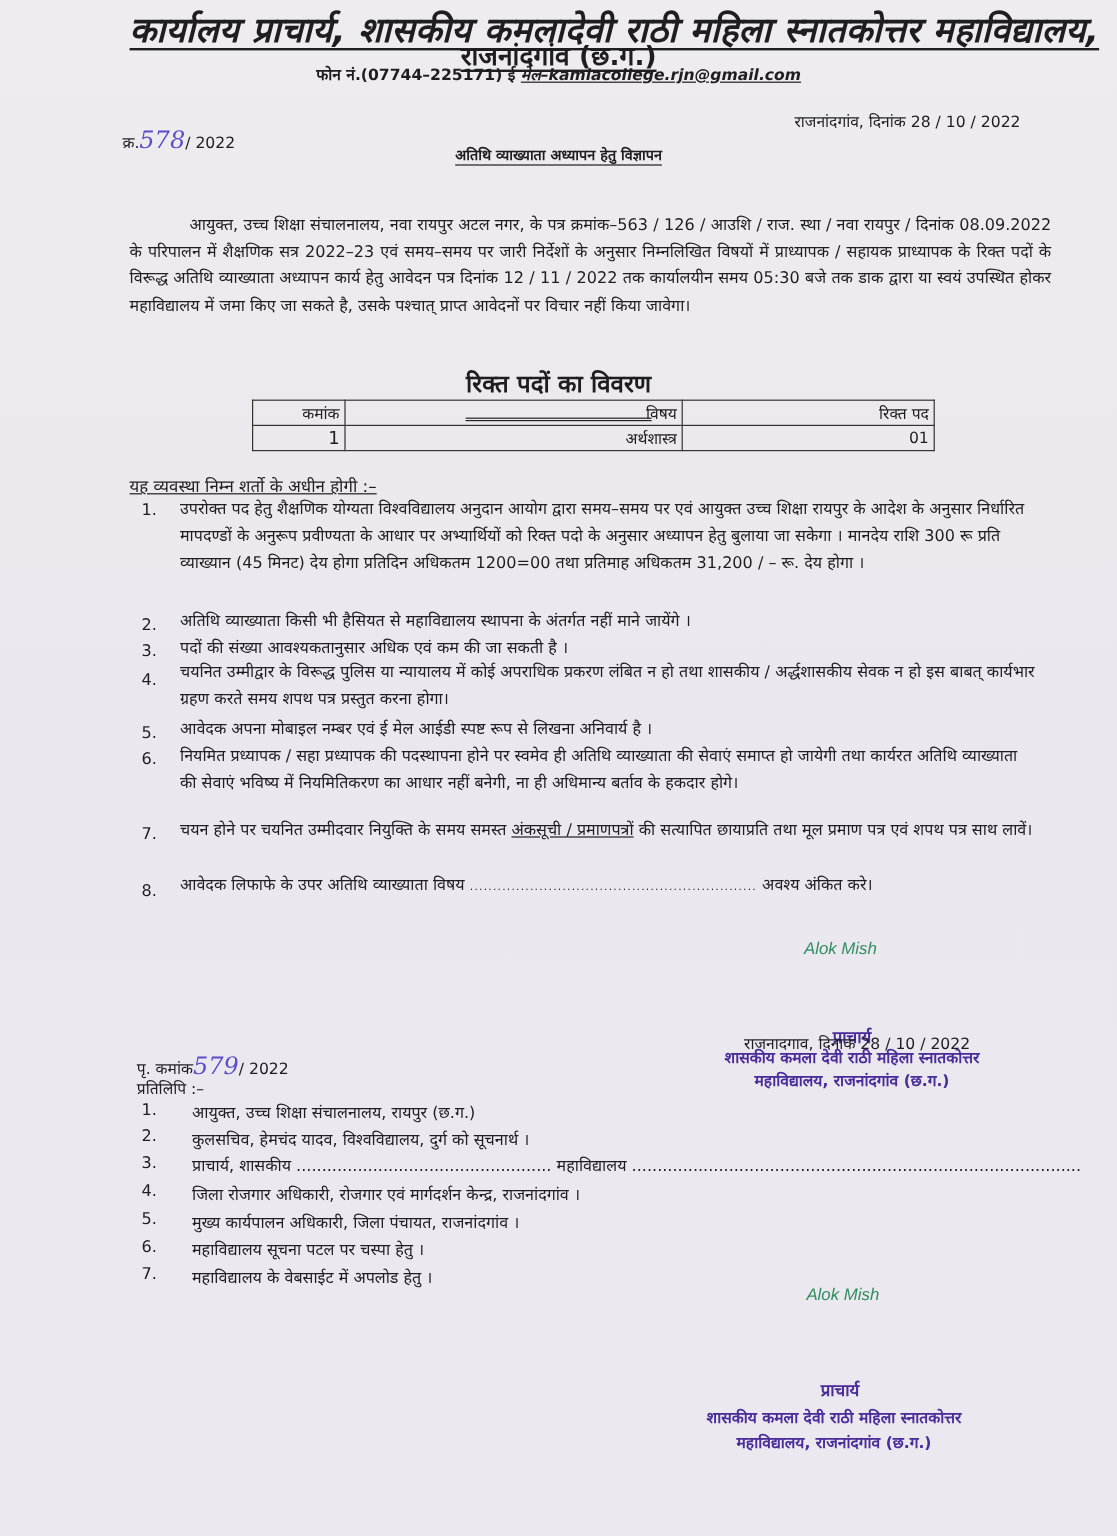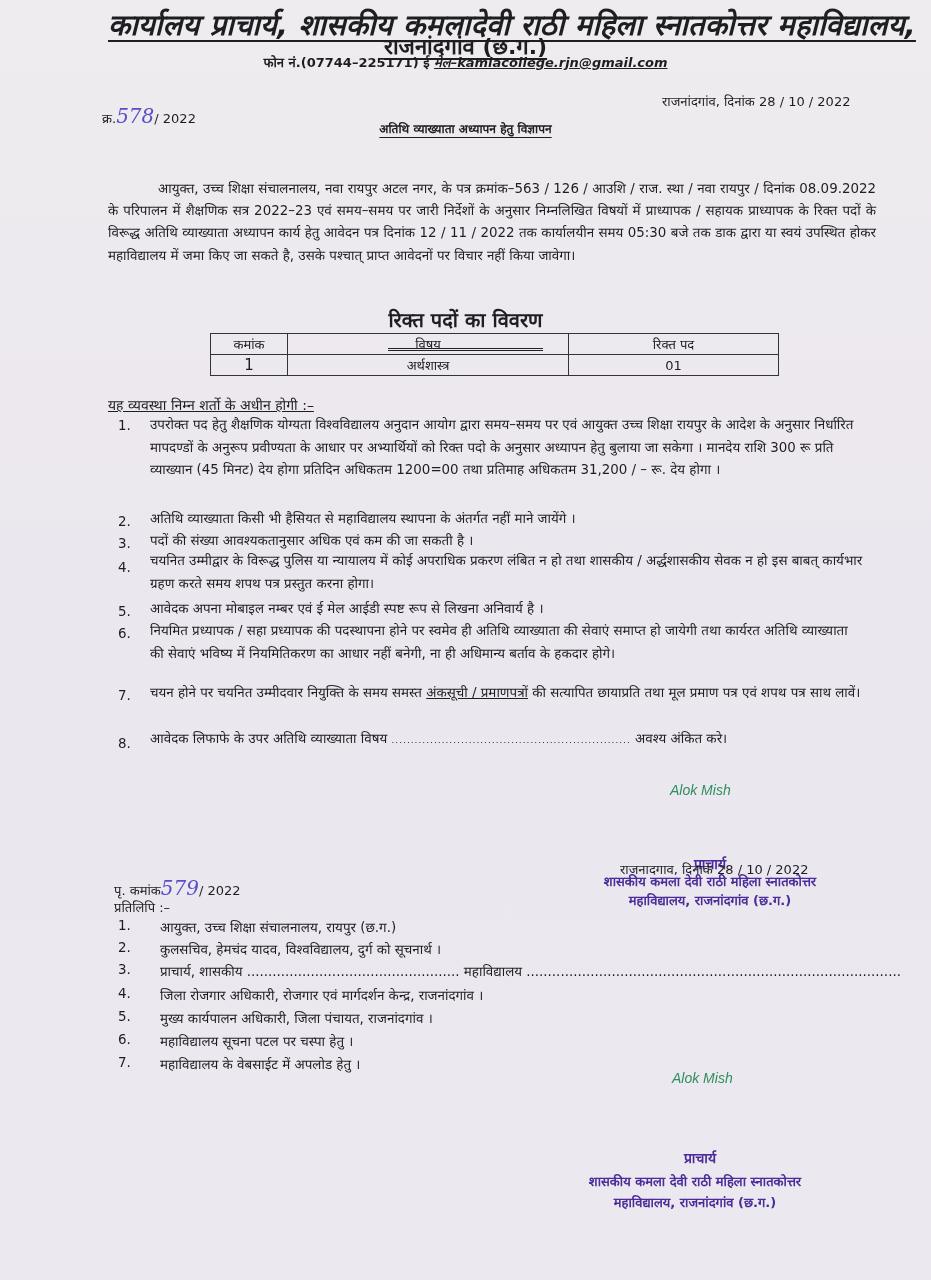--- a/index.html
+++ b/index.html
@@ -22,21 +22,21 @@
   .hdr-contact .email { text-decoration:underline;font-style:italic; }
   .ref { left:102px; top:104px; font-size:13px; }
   .hand { color:#5a4fc9; font-style:italic; font-size:20px; font-family:"DejaVu Serif", serif; }
   .place-date { left:626px; top:92px; font-size:13px;margin-left:36px; }
   .notice-title { left:0; width:931px; text-align:center; top:120px; font-size:12px; font-weight:bold; }
   .notice-title span { text-decoration:underline; text-underline-offset:4px; }
   .para { left:108px; top:178px; width:768px; font-size:13.4px; line-height:22.2px; white-space:normal; text-align:justify; text-indent:50px; }
   .vac-title { left:0; width:931px; text-align:center; top:306px; font-size:20px; font-weight:bold; }
   .vac-title span { border-bottom:3px double #222; padding-bottom:16px; }
   table.vac { position:absolute; left:210px; top:333px; width:569px; border-collapse:collapse; font-size:13px; }
-  table.vac td, table.vac th { border:1.2px solid #333; padding:0 4px; height:20px; font-weight:normal; text-align:center; }
+  table.vac td, table.vac th { border:1.2px solid #333; padding:0 4px; height:20px; font-weight:normal; text-align:right; }
   .cond-head { left:108px; top:395px; font-size:14px; }
   .cond-head span { text-decoration:underline; }
   .list { position:absolute; left:118px; font-size:13.4px; }
   .item { position:absolute; left:0; width:762px; }
   .num { position:absolute; left:0; top:0; }
   .txt { position:absolute; left:32px; width:714px; line-height:22.6px; white-space:normal; }
   .u { text-decoration:underline; }
   .sig { color:#4a2c9a; font-weight:bold; text-align:center;margin-top:48px; }
   .sig-ink { color:#2f8f5f; font-style:italic; font-family:Liberation Sans, sans-serif; font-size:14px; }
   .copy-ref { left:114px; top:876px; font-size:13px; }

